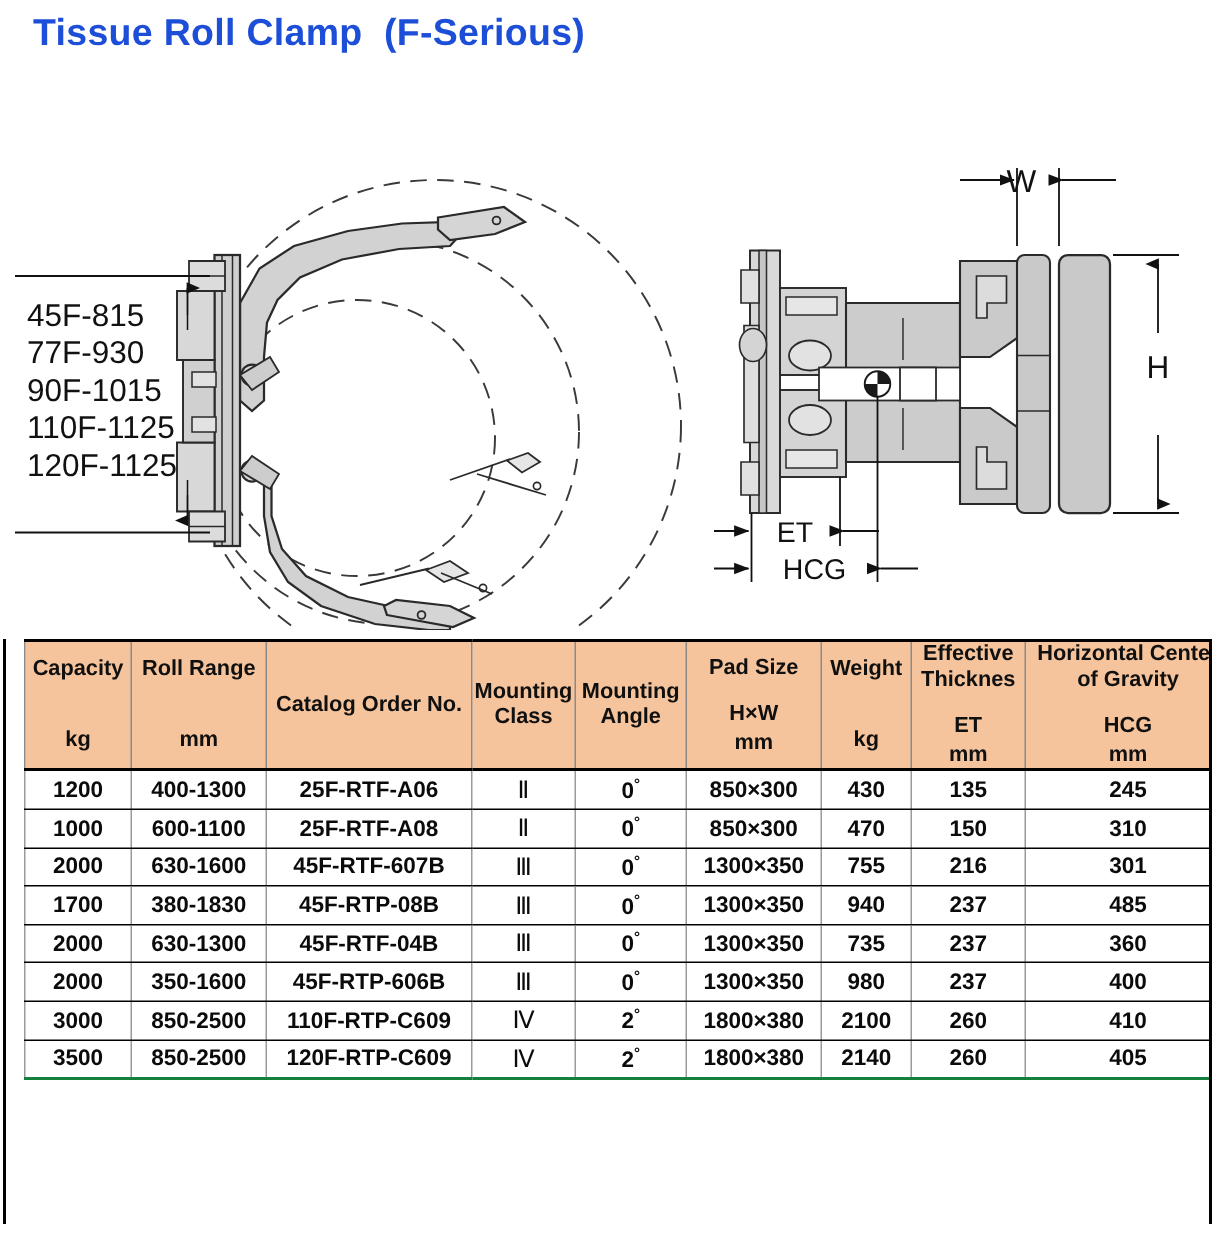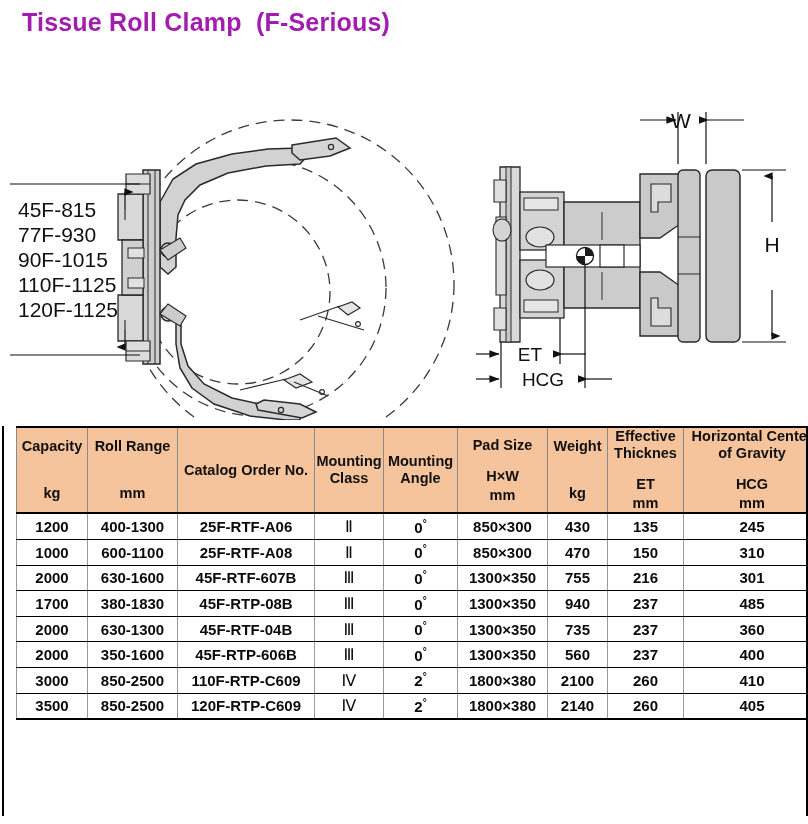--- a/index.html
+++ b/index.html
@@ -16,21 +16,21 @@
     -webkit-font-smoothing: antialiased;
   }
 
   
   #title {
     position: absolute;
     left: 22px;
     top: 8px;
     font-size: 25px;
     font-weight: bold;
-    color: #a21caf;
+    color: #1d4ed8;
     letter-spacing: 0.2px;
     white-space: pre;
   }
 
   
   #drawing {
     position: absolute;
     left: 0;
     top: 52px;
     width: 808px;
@@ -97,21 +97,21 @@
     font-size: 15px;
     font-weight: bold;
     color: #0b0b0b;
     background: #ffffff;
     border-top: 1.6px solid #000000;
     border-bottom: 1.6px solid #000000;
     border-left: 1px solid #9a9a9a;
     border-right: 1px solid #9a9a9a;
   }
   #spec-table tbody tr:last-child td {
-    border-bottom: 2px solid #000000;
+    border-bottom: 2px solid #15803d;
   }
   #spec-table tbody td.roman {
     font-family: "Liberation Serif", serif;
     font-size: 16px;
     font-weight: normal;
   }
   #spec-table tbody td.angle {
     font-size: 15px;
   }
   .sup-deg {
@@ -406,21 +406,21 @@
         <td>237</td>
         <td>360</td>
       </tr>
       <tr>
         <td>2000</td>
         <td>350-1600</td>
         <td>45F-RTP-606B</td>
         <td class="roman">Ⅲ</td>
         <td class="angle">0<span class="sup-deg">°</span></td>
         <td>1300×350</td>
-        <td>560</td>
+        <td>980</td>
         <td>237</td>
         <td>400</td>
       </tr>
       <tr>
         <td>3000</td>
         <td>850-2500</td>
         <td>110F-RTP-C609</td>
         <td class="roman">Ⅳ</td>
         <td class="angle">2<span class="sup-deg">°</span></td>
         <td>1800×380</td>

